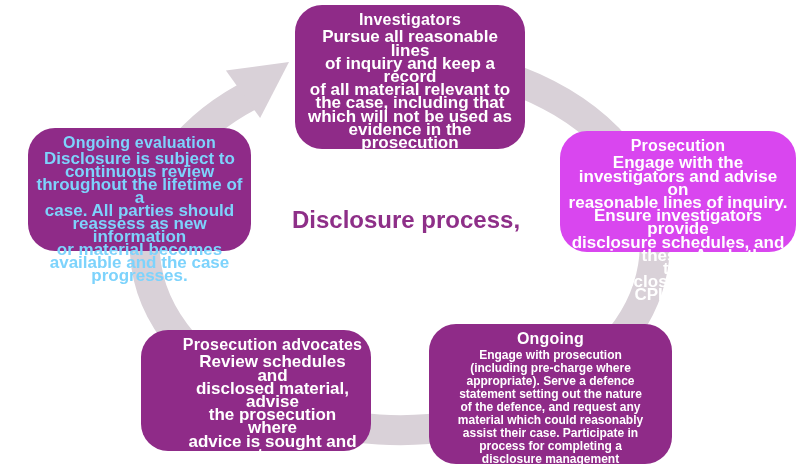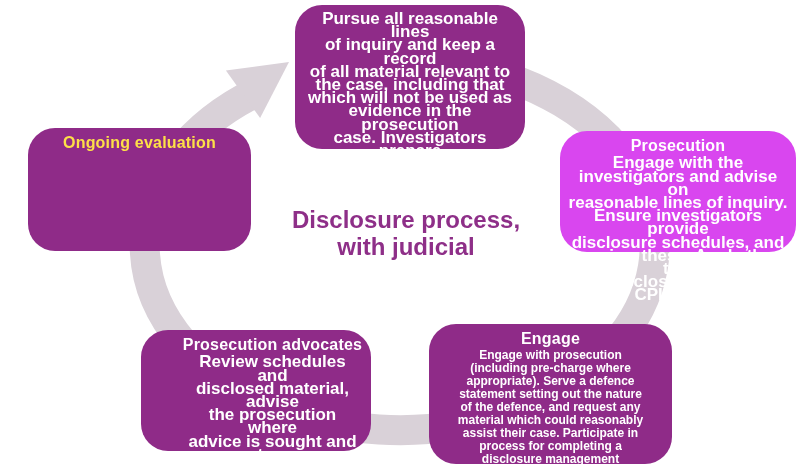--- a/index.html
+++ b/index.html
@@ -63,20 +63,21 @@
 <body>
 
 <div class="canvas">
 
   <svg class="ring-svg" width="800" height="473" viewBox="0 0 800 473">
     <path d="M 257.4 91.6 A 255 185 0 1 0 321.2 69.1" fill="none" stroke-width="30" stroke="#d9d1d8"></path>
     <polygon points="289,62 260.1,118.1 225.9,70.5" fill="#d9d1d8"></polygon>
   </svg>
 
   <div class="node" id="node-investigators" style="background-color: rgb(143, 43, 136); color: rgb(255, 255, 255);">
+    <span class="node-heading">Investigators</span>
     <span class="node-body">Pursue all reasonable lines
 of inquiry and keep a record
 of all material relevant to
 the case, including that
 which will not be used as
 evidence in the prosecution
 case. Investigators prepare
 disclosure schedules for
 review by the prosecution.</span>
   </div>
@@ -87,21 +88,21 @@
 investigators and advise on
 reasonable lines of inquiry.
 Ensure investigators provide
 disclosure schedules, and
 review these. Apply the test
 for disclosure set out in
 CPIA 1995.</span>
   </div>
 
   <div class="node" id="node-defence" style="background-color: rgb(143, 43, 136); color: rgb(255, 255, 255);">
-    <span class="node-heading">Engage</span>
+    <span class="node-heading">Ongoing</span>
     <span class="node-body">Engage with prosecution
 (including pre-charge where
 appropriate). Serve a defence
 statement setting out the nature
 of the defence, and request any
 material which could reasonably
 assist their case. Participate in
 process for completing a
 disclosure management
 document.</span>
@@ -110,22 +111,29 @@
   <div class="node" id="node-prosecution-advocates" style="background-color: rgb(143, 43, 136); color: rgb(255, 255, 255);">
     <span class="node-heading">Prosecution advocates</span>
     <span class="node-body">Review schedules and
 disclosed material, advise
 the prosecution where
 advice is sought and at any
 rate where deficiencies in
 disclosure are apparent.</span>
   </div>
 
-  <div class="node" id="node-ongoing-evaluation" style="background-color: rgb(143, 43, 136); color: #fde047;">
+  <div class="node" id="node-ongoing-evaluation" style="background-color: rgb(143, 43, 136); color: #7dd3fc;">
     <span class="node-heading">Ongoing evaluation</span>
+    <span class="node-body">Disclosure is subject to
+continuous review
+throughout the lifetime of a
+case. All parties should
+reassess as new information
+or material becomes
+available and the case
+progresses.</span>
   </div>
 
   <div class="center-title" style="color: rgb(142, 47, 136);">
     <span>Disclosure process,</span>
-    <span>with judicial</span>
   </div>
 
 </div>
 
 </body></html>

